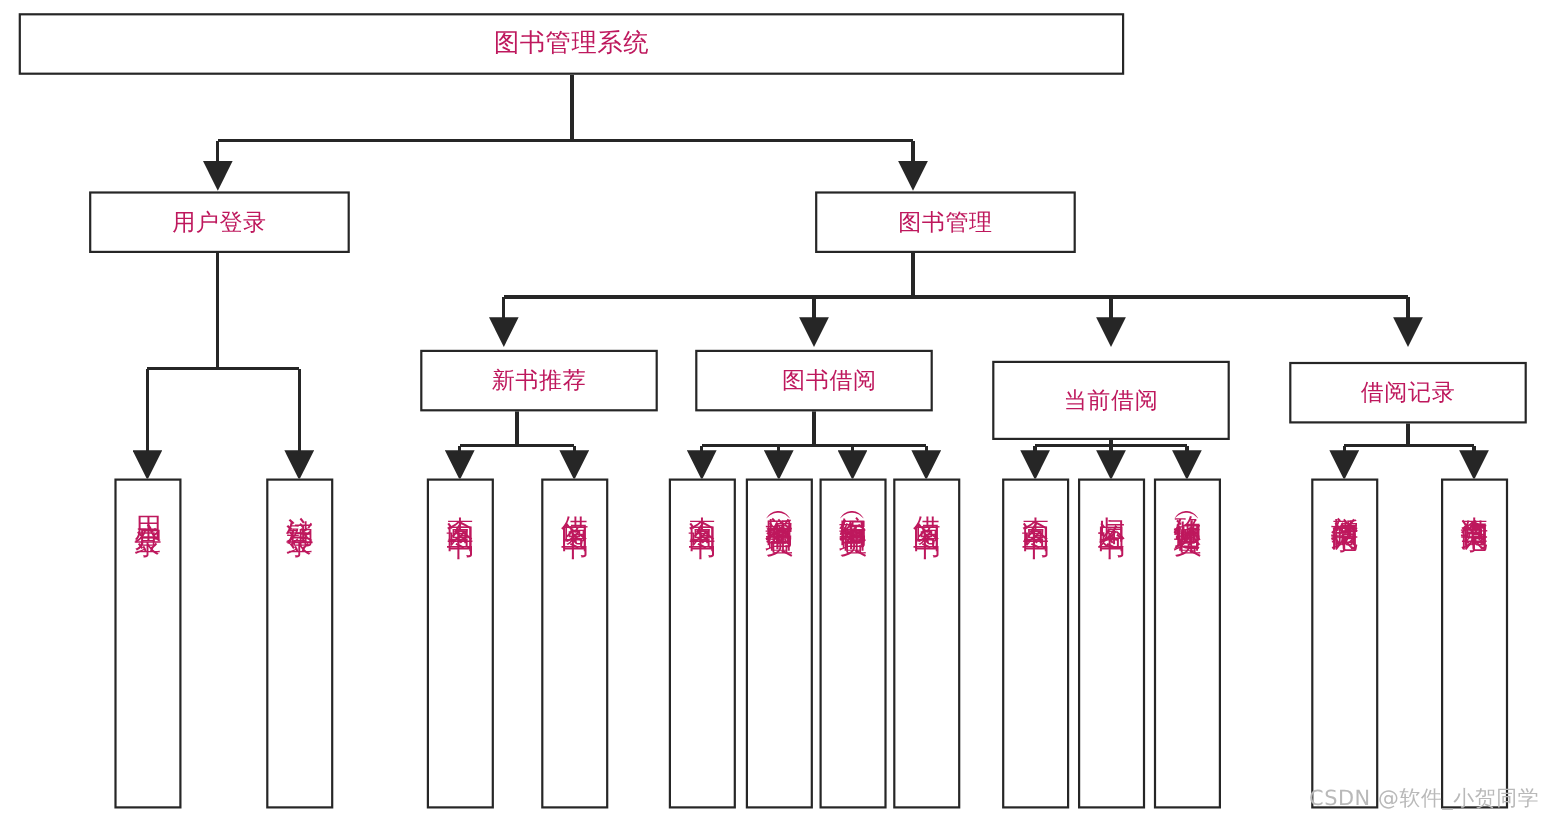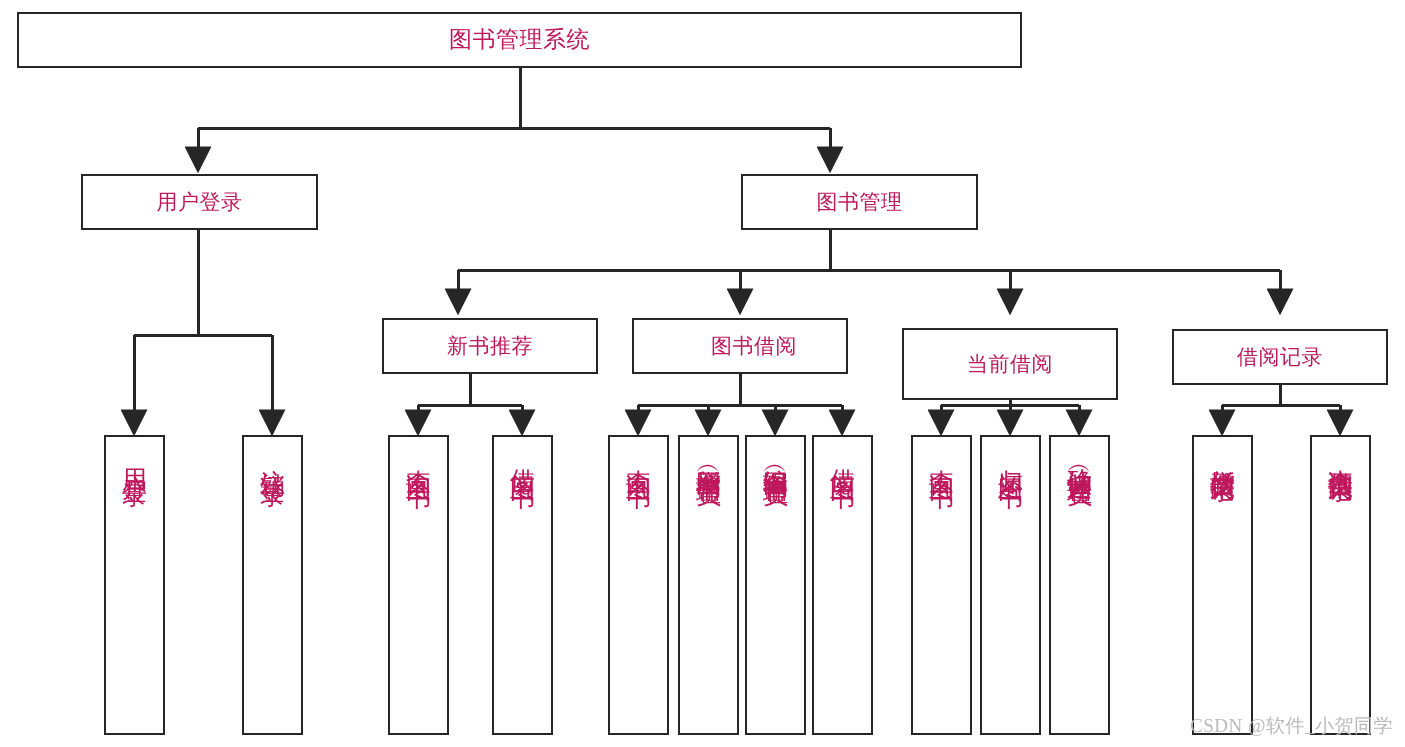--- a/index.html
+++ b/index.html
@@ -61,21 +61,20 @@
     height:auto;
   }
   .n-leaf.tall .node-label{ letter-spacing:2px; }
   .watermark{
     position:absolute;
     color:#b9b9b9;
     font-size:19px;
     white-space:nowrap;
     z-index:5;
     letter-spacing:0.5px;
-    font-family:Liberation Serif, serif;
   }
 </style>
 </head>
 <body>
 
 <div id="canvas">
 
   <svg id="edges" viewBox="0 0 1405 747" xmlns="http://www.w3.org/2000/svg">
     <defs>
       <marker id="arw" viewBox="0 0 12 12" refX="10.5" refY="6" markerWidth="9" markerHeight="9" orient="auto-start-reverse">

